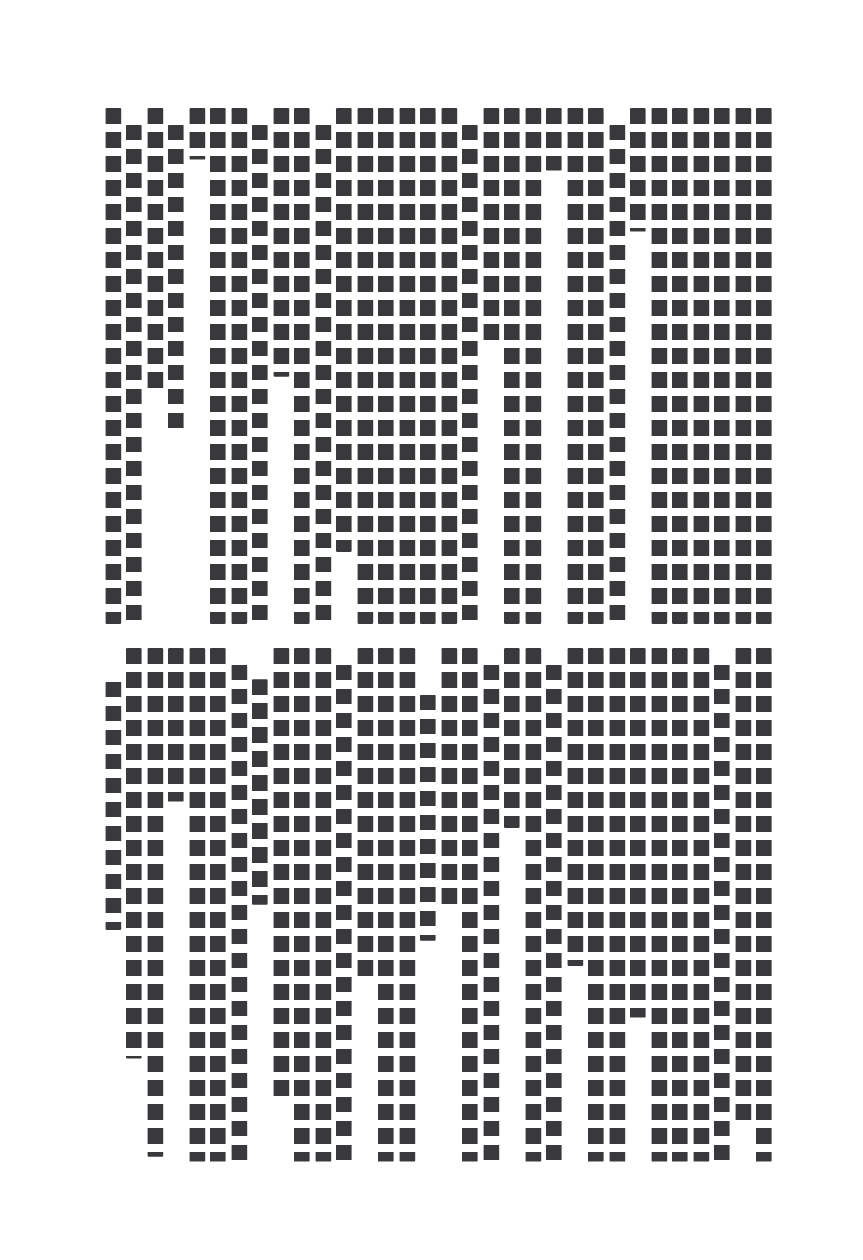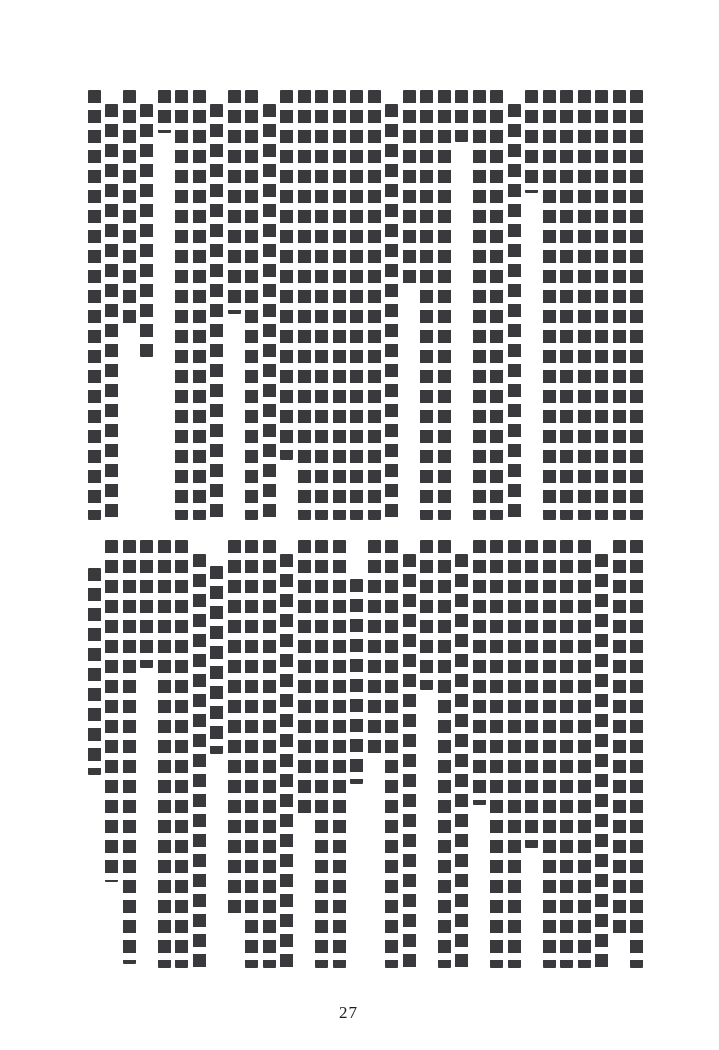--- a/index.html
+++ b/index.html
@@ -255,15 +255,14 @@
         <div class="col-ink" style="margin-top: 0px; height: 423.72px;"></div>
       </div>
       <div class="col">
         <div class="col-ink" style="margin-top: 0px; height: 342.4px;"></div>
       </div>
       <div class="col">
         <div class="col-ink" style="margin-top: 27.82px; height: 207.58px;"></div>
       </div>
     </section>
 
-  <div class="page-number">27</div>
 
 </div>
 
 </body></html>

